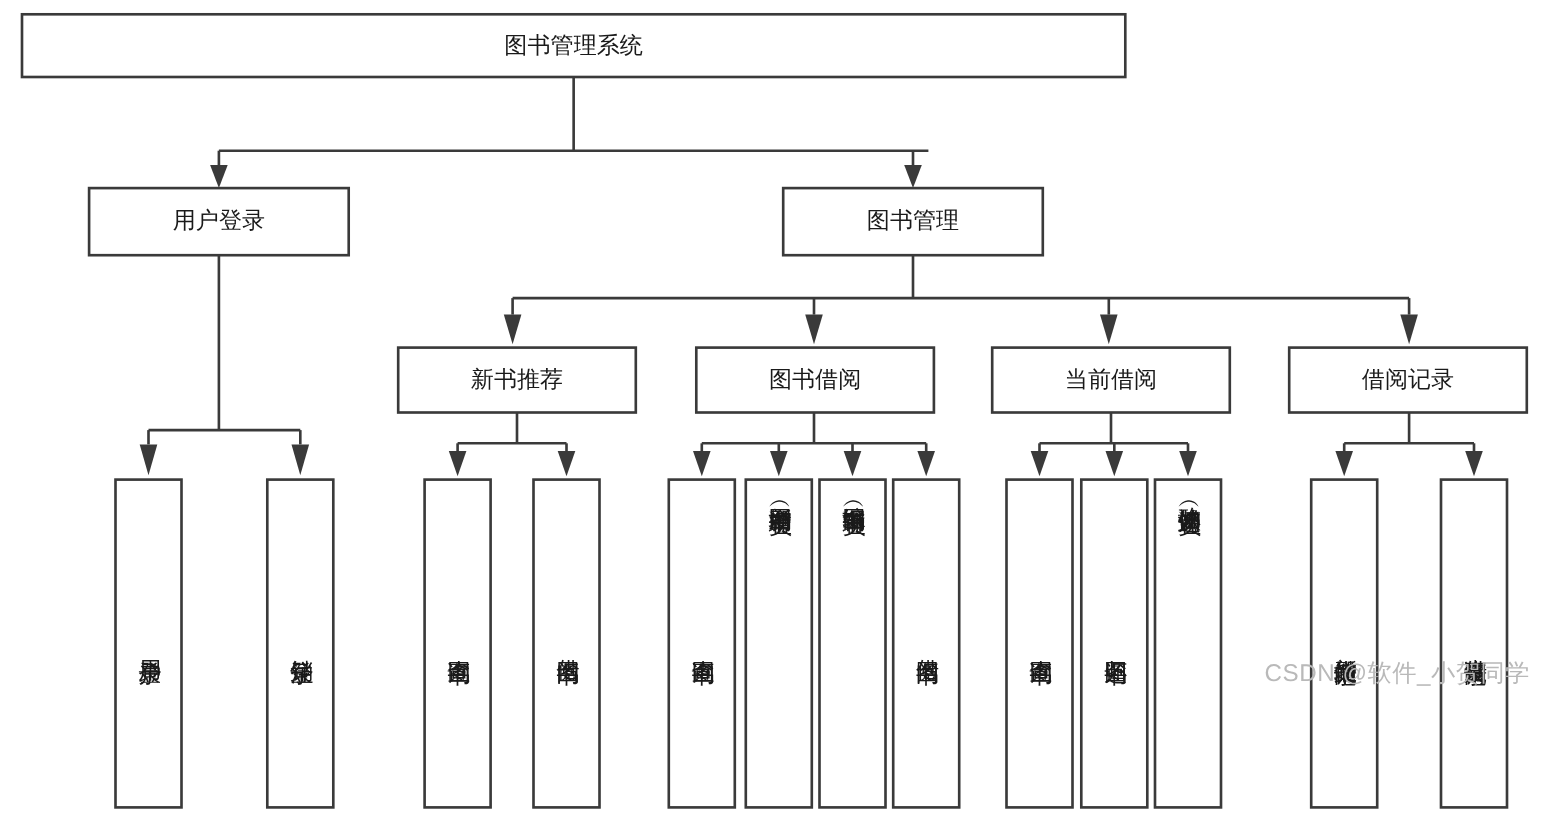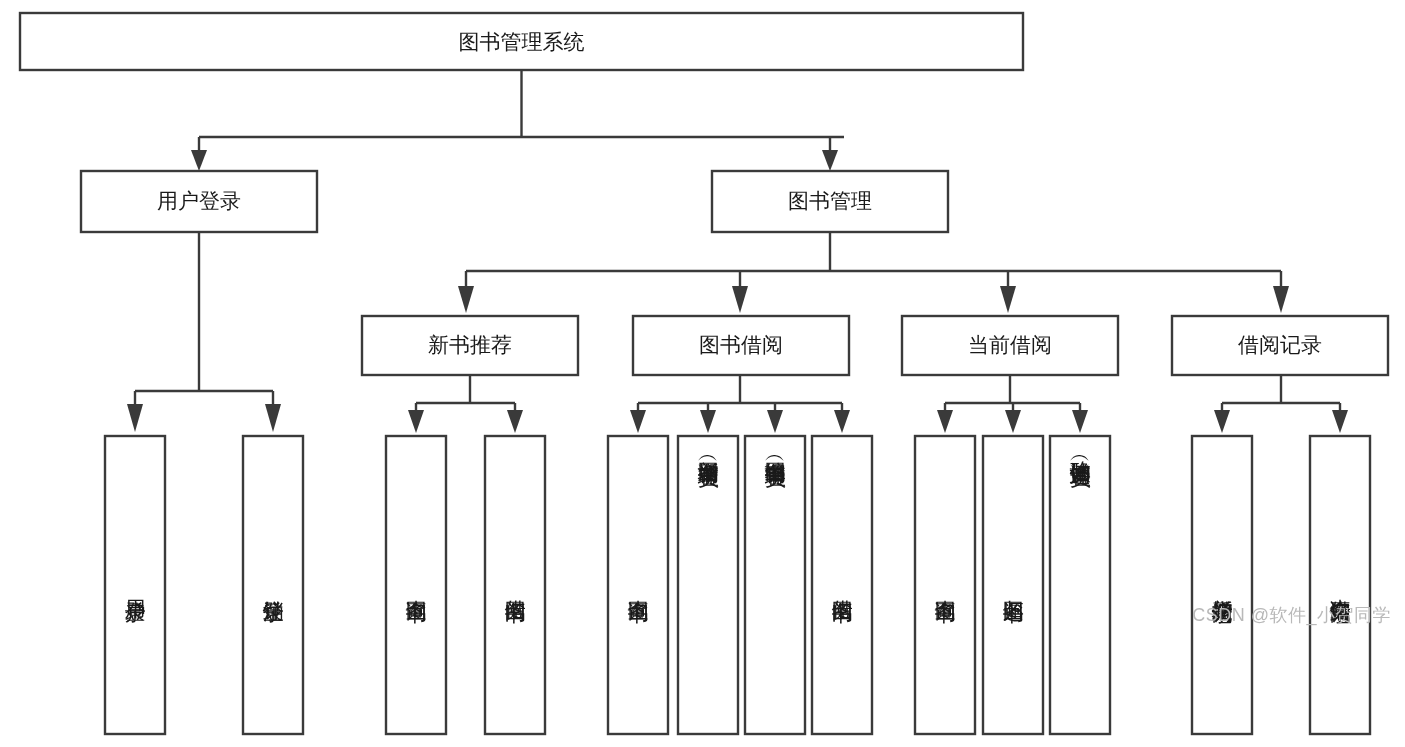--- a/index.html
+++ b/index.html
@@ -64,21 +64,21 @@
     line-height: 1.08;
     color: #1a1a1a;
     letter-spacing: 1px;
     white-space: nowrap;
   }
   .watermark {
     position: absolute;
     right: 14px;
     bottom: 6px;
     font-family: "Liberation Sans", "DejaVu Sans", sans-serif;
-    font-size: 18px;
+    font-size: 22px;
     color: #b9b9b9;
     letter-spacing: 0.5px;
     white-space: nowrap;
   }
 </style>
 </head>
 <body>
 
 <div id="diagram-root">
 

